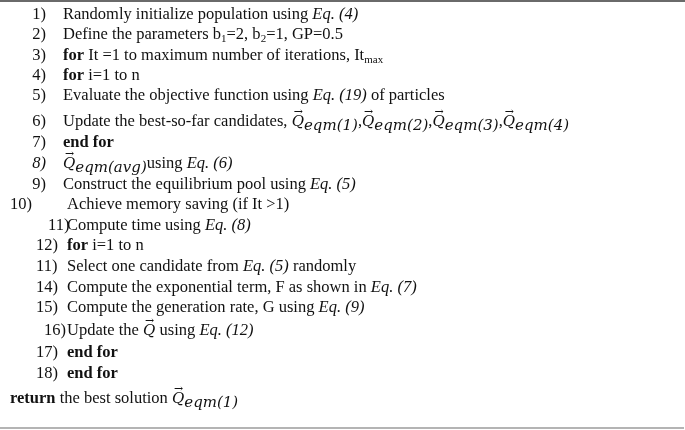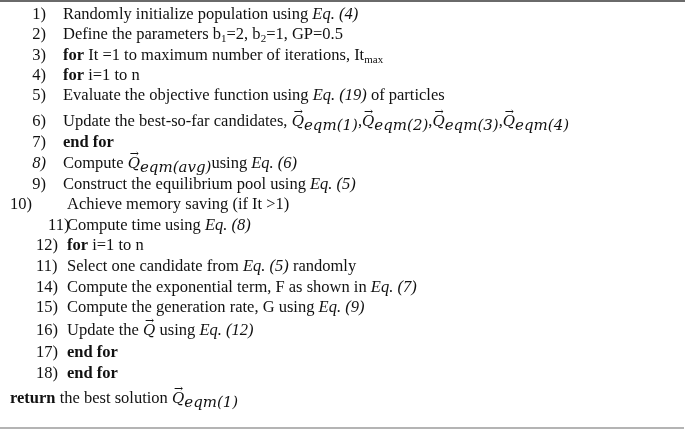--- a/index.html
+++ b/index.html
@@ -53,21 +53,21 @@
   <span class="txt"><span>Update the best-so-far candidates, </span><span class="vec"><span class="arrow">→</span><span>Q</span></span><span class="sub">eqm(1)</span><span>,</span><span class="vec"><span class="arrow">→</span><span>Q</span></span><span class="sub">eqm(2)</span><span>,</span><span class="vec"><span class="arrow">→</span><span>Q</span></span><span class="sub">eqm(3)</span><span>,</span><span class="vec"><span class="arrow">→</span><span>Q</span></span><span class="sub">eqm(4)</span></span>
 </div>
 
 <div class="line" style="top:132px">
   <span class="num" style="left:-2px">7)</span>
   <span class="txt"><b>end for</b></span>
 </div>
 
 <div class="line" style="top:153px">
   <span class="num it" style="left:-2px">8)</span>
-  <span class="txt"><span>Compute </span><span class="vec"><span class="arrow">→</span><span>Q</span></span><span class="sub">eqm(avg)</span><span>using </span><i>Eq. (6)</i></span>
+  <span class="txt"><span class="vec"><span class="arrow">→</span><span>Q</span></span><span class="sub">eqm(avg)</span><span>using </span><i>Eq. (6)</i></span>
 </div>
 
 <div class="line" style="top:174px">
   <span class="num" style="left:-2px">9)</span>
   <span class="txt"><span>Construct the equilibrium pool using </span><i>Eq. (5)</i></span>
 </div>
 
 <div class="line" style="top:194px">
   <span class="num" style="left:10px;width:auto;text-align:left">10)</span>
   <span class="txt" style="left:67px">Achieve memory saving (if It &gt;1)</span>
@@ -92,21 +92,21 @@
   <span class="num" style="left:36px;width:auto;text-align:left">14)</span>
   <span class="txt" style="left:67px"><span>Compute the exponential term, F as shown in </span><i>Eq. (7)</i></span>
 </div>
 
 <div class="line" style="top:297px">
   <span class="num" style="left:36px;width:auto;text-align:center">15)</span>
   <span class="txt" style="left:67px"><span>Compute the generation rate, G using </span><i>Eq. (9)</i></span>
 </div>
 
 <div class="line" style="top:320px">
-  <span class="num" style="left:36px;width:auto;text-align:left">16)</span>
+  <span class="num" style="left:44px;width:auto;text-align:left">16)</span>
   <span class="txt" style="left:67px"><span>Update the </span><span class="vec"><span class="arrow">→</span><span>Q</span></span><span> using </span><i>Eq. (12)</i></span>
 </div>
 
 <div class="line" style="top:342px">
   <span class="num" style="left:36px;width:auto;text-align:left">17)</span>
   <span class="txt" style="left:67px"><b>end for</b></span>
 </div>
 
 <div class="line" style="top:363px">
   <span class="num" style="left:36px;width:auto;text-align:left">18)</span>

